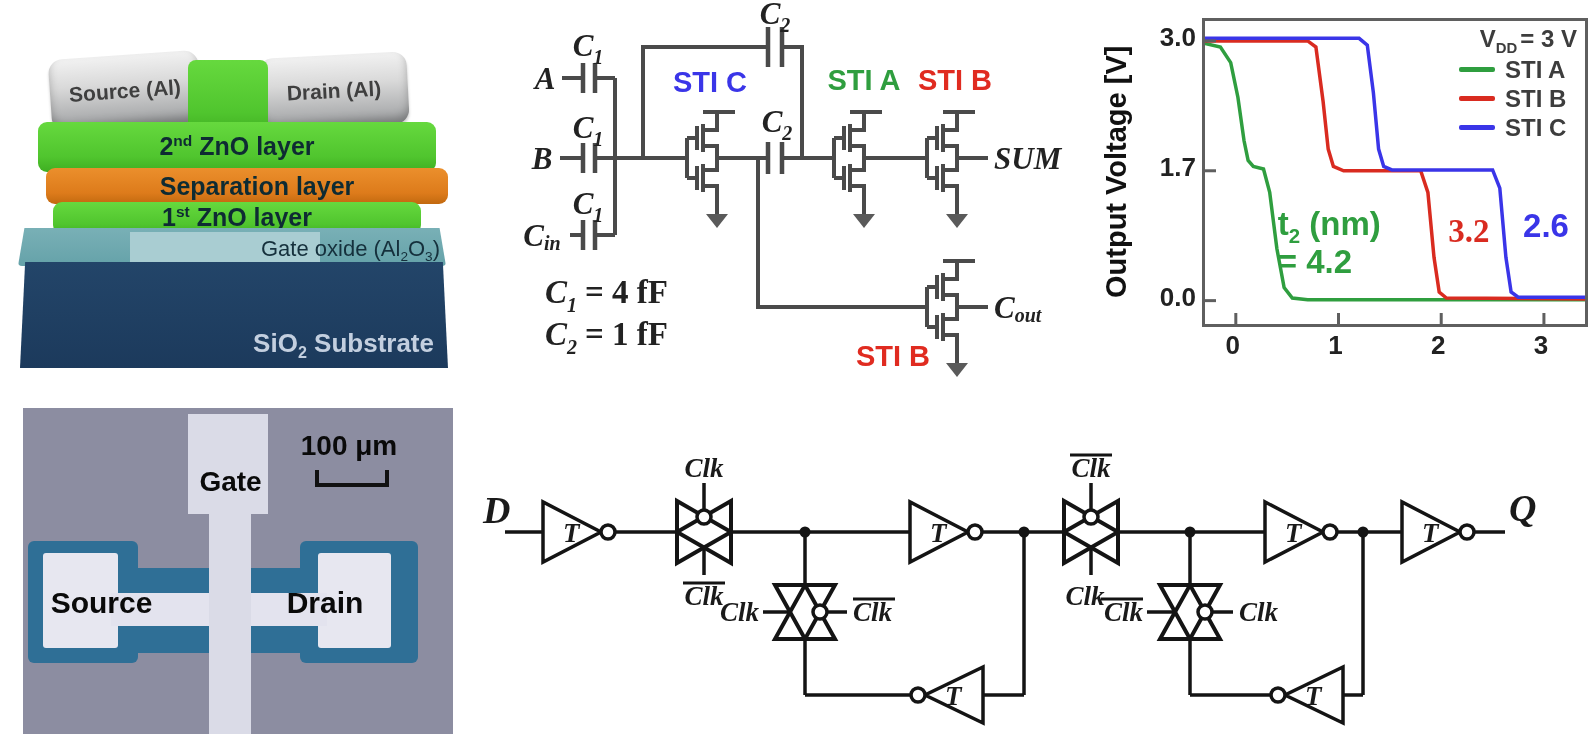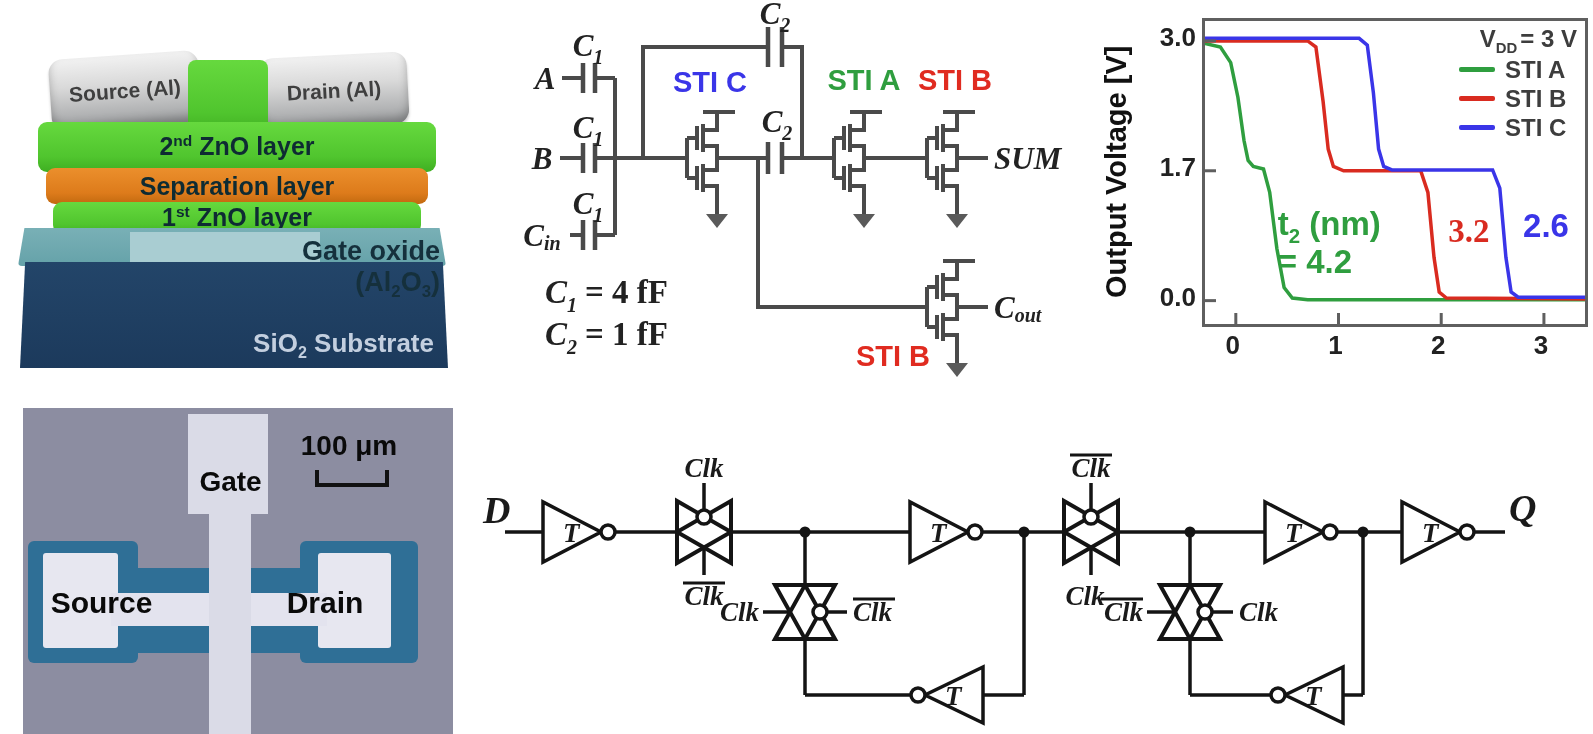--- a/index.html
+++ b/index.html
@@ -8,29 +8,29 @@
   .abs{position:absolute;}
   
   #device-panel{left:8px;top:10px;width:447px;height:392px;}
   .electrode{background:linear-gradient(180deg,#f2f2f2 0%,#d9d9d9 40%,#9c9ea0 100%);
     border-radius:14px;box-shadow:inset 0 -6px 8px rgba(0,0,0,.25), 0 3px 3px rgba(0,0,0,.2);
     display:flex;align-items:center;justify-content:center;}
   .electrode span{font-weight:bold;font-size:21px;color:#3f3f3f;}
   .layer{display:flex;align-items:center;justify-content:center;font-weight:bold;
     font-size:25px;color:#0e2b33;border-radius:9px;}
   .zno{background:linear-gradient(180deg,#66d93e 0%,#50c52e 70%,#3fae22 100%);}
-  .sep{background:linear-gradient(180deg,#eb8f2c 0%,#dd7b1b 70%,#c2690f 100%);}
+  .sep{background:linear-gradient(180deg,#eb8f2c 0%,#dd7b1b 70%,#c2690f 100%);padding-left:20px;}
   .oxide{background:linear-gradient(180deg,#79b0b6 0%,#65a2a9 100%);border-radius:4px;
     clip-path:polygon(1.5% 0,98.5% 0,100% 100%,0 100%);}
   .oxide-mesa{background:#a9cdd2;}
   .substrate{background:linear-gradient(180deg,#234569 0%,#1c3a5c 100%);
     clip-path:polygon(1.2% 0,98.8% 0,100% 100%,0 100%);}
   .algate{background:linear-gradient(180deg,#d3d3d7 0%,#b9b9bd 100%);
     display:flex;align-items:center;justify-content:center;font-weight:bold;font-size:25px;color:#333;}
-  .oxide-label{font-weight:bold;font-size:27px;color:#15303c;text-align:right;}
+  .oxide-label{font-weight:normal;font-size:22px;color:#15303c;text-align:right;}
   .substrate-label{font-weight:bold;font-size:26px;color:#c3cfdf;text-align:right;}
   sup,sub{line-height:0;}
   .sup{vertical-align:super;font-size:62%;}
   .subsc{vertical-align:sub;font-size:62%;text-align:right;}
   
   .wire{stroke:#4a4a4a;stroke-width:4;fill:none;}
   .cap{stroke:#4a4a4a;stroke-width:4.5;fill:none;}
   .gnd{fill:#5a5a5a;stroke:none;}
   text.cir{font-family:"Liberation Serif", serif;font-style:italic;font-weight:bold;
     font-size:31px;fill:#222;}

